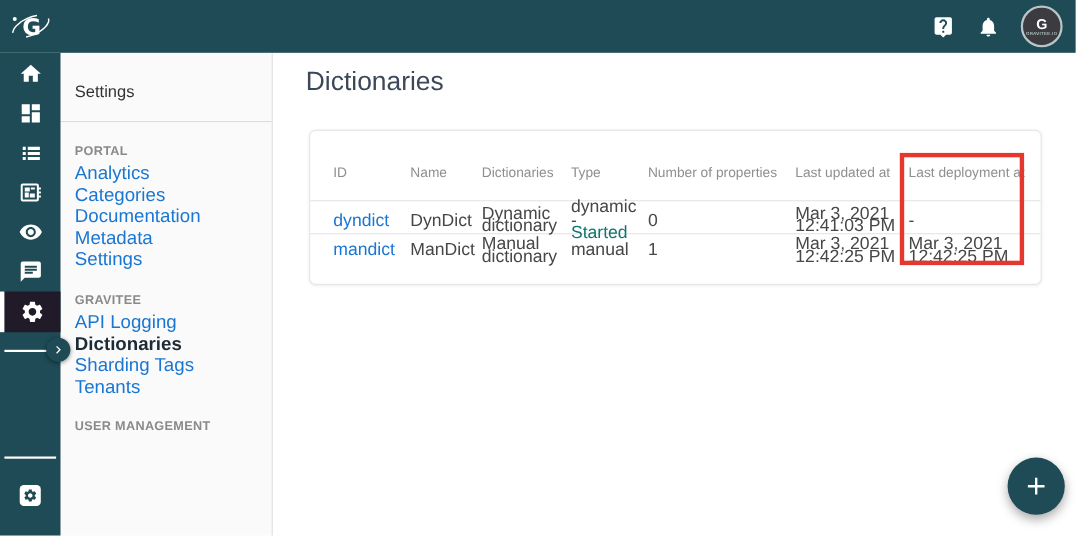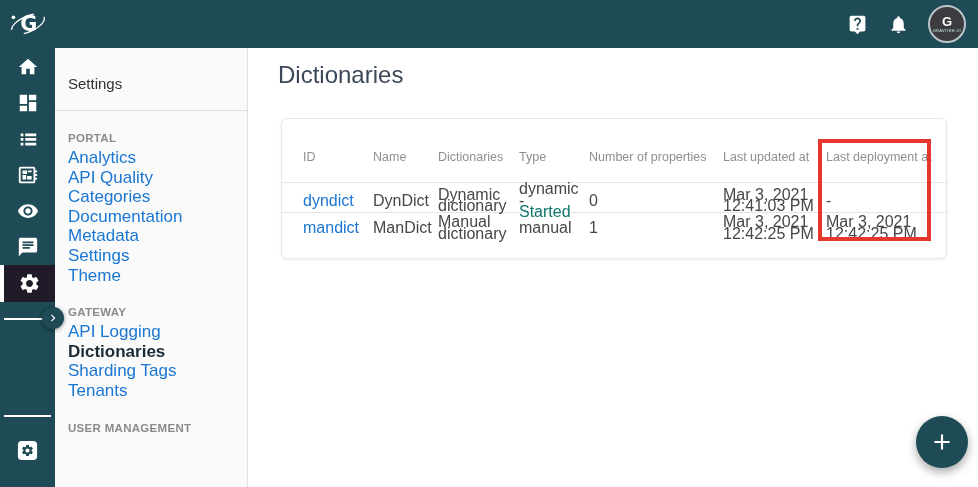--- a/index.html
+++ b/index.html
@@ -178,28 +178,26 @@
       <path d="M10 6L8.59 7.41 13.17 12l-4.58 4.59L10 18l6-6z"></path>
     </svg>
 </div>
 
 <div class="panel">
   <div class="panel-title">Settings</div>
   <div class="panel-divider"></div>
   <div class="nav">
     <div class="section-label">PORTAL</div>
     <a class="nav-item">Analytics</a>
-    <a class="nav-item">API Quality</a>
     <a class="nav-item">Categories</a>
     <a class="nav-item">Documentation</a>
     <a class="nav-item">Metadata</a>
     <a class="nav-item">Settings</a>
-    <a class="nav-item">Theme</a>
-
-    <div class="section-label">GATEWAY</div>
+
+    <div class="section-label">GRAVITEE</div>
     <a class="nav-item">API Logging</a>
     <a class="nav-item active">Dictionaries</a>
     <a class="nav-item">Sharding Tags</a>
     <a class="nav-item">Tenants</a>
 
     <div class="section-label">USER MANAGEMENT</div>
   </div>
 </div>
 
 <div class="main">

